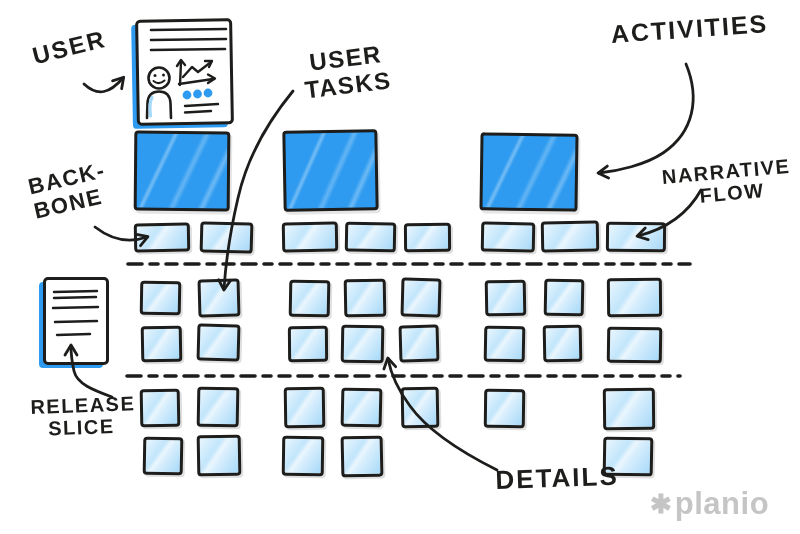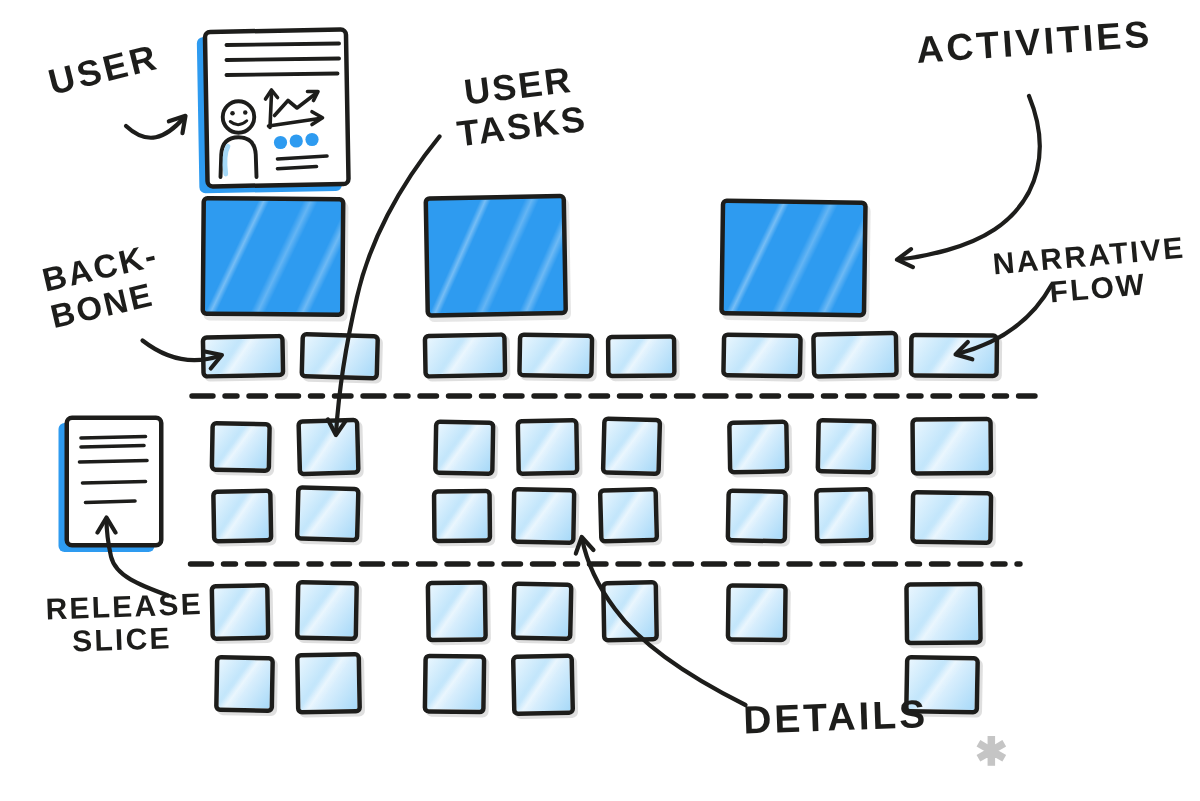--- a/index.html
+++ b/index.html
@@ -185,15 +185,16 @@
 
   <div id="release-label" class="hand">
     <span class="ln ln1">RELEASE</span>
     <span class="ln ln2">SLICE</span>
   </div>
 
   <div id="details-label" class="hand">DETAILS</div>
 
   <div id="logo">
     <span class="sym">✱</span>
+    <span class="word">planio</span>
   </div>
 
 </div>
 
 </body></html>

